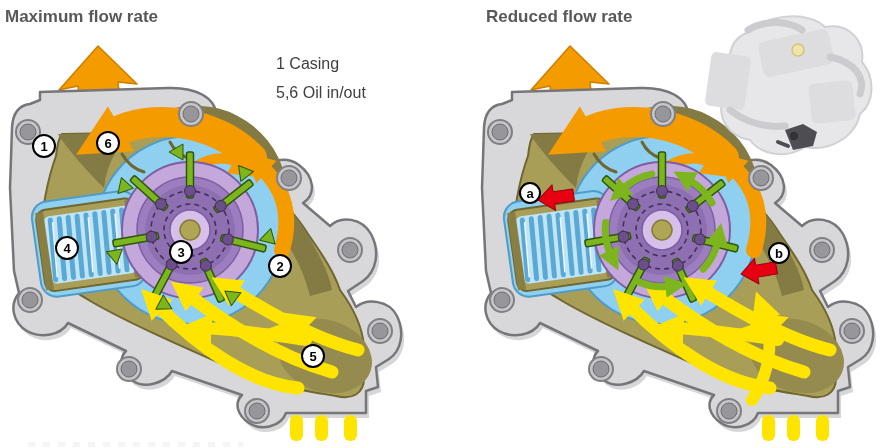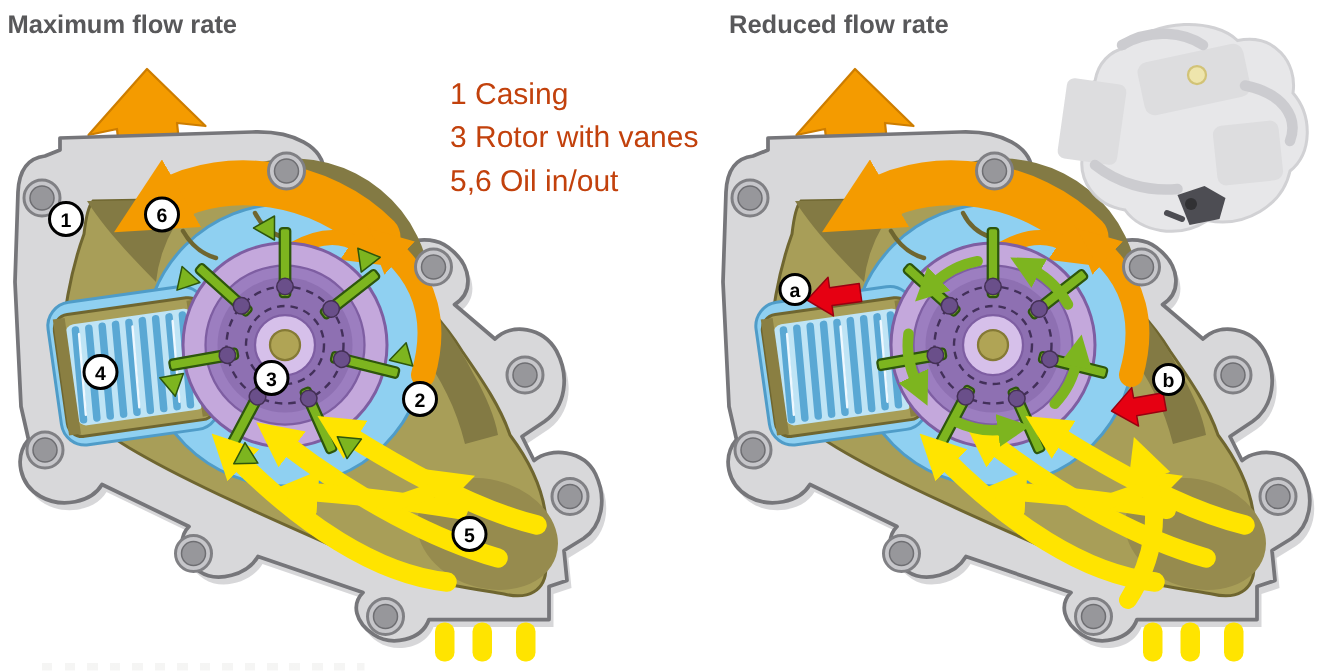--- a/index.html
+++ b/index.html
@@ -1,21 +1,21 @@
 <!DOCTYPE html>
 <html><head>
 <meta charset="utf-8">
 <style>
   html,body{margin:0;padding:0;background:#fff;}
   #stage{position:relative;width:888px;height:448px;background:#fff;overflow:hidden;
          font-family:"Liberation Sans", sans-serif;}
   .title{position:absolute;top:7px;font-size:17px;font-weight:bold;color:#58585a;white-space:nowrap;}
   #title-left{left:5px;}
   #title-right{left:486px;}
-  #legend{position:absolute;left:300px;top:49px;font-size:20px;color:#c2410c;line-height:29px;}
+  #legend{position:absolute;left:276px;top:49px;font-size:16px;color:#404040;line-height:29px;}
   .pumpsvg{position:absolute;top:38px;width:410px;height:410px;}
   #pump-left{left:0;}
   #pump-right{left:472px;}
   #engine{position:absolute;left:690px;top:2px;width:198px;height:162px;opacity:.95;}
   #remnant{position:absolute;left:28px;top:442px;width:215px;height:5px;opacity:.55;
     background:repeating-linear-gradient(90deg,#ededeb 0 7px,transparent 7px 15px);}
   
   .casing{fill:#d8d8da;stroke:#76767a;stroke-width:2.5;stroke-linejoin:round;}
   .casing-sh{fill:#c2c2c5;opacity:.65;}
   .cavity{fill:#a89e58;stroke:#6f6630;stroke-width:2;}
@@ -49,21 +49,20 @@
 </head>
 <body>
 
 <div id="stage">
 
   <div class="title" id="title-left">Maximum flow rate</div>
   <div class="title" id="title-right">Reduced flow rate</div>
 
   <div id="legend">
     <div>1 Casing</div>
-    <div>3 Rotor with vanes</div>
     <div>5,6 Oil in/out</div>
   </div>
 
   <svg class="pumpsvg" id="pump-left" viewBox="0 0 410 410">
     <defs>
       <marker id="mY" viewBox="0 0 10 10" refX="2" refY="5" markerUnits="userSpaceOnUse" markerWidth="30" markerHeight="30" orient="auto">
         <path d="M0,0 L10,5 L0,10 Z" fill="#ffe400"></path>
       </marker>
       <marker id="mO" viewBox="0 0 10 10" refX="2" refY="5" markerUnits="userSpaceOnUse" markerWidth="52" markerHeight="52" orient="auto">
         <path d="M0,0 L10,5 L0,10 Z" fill="#f49b00"></path>

